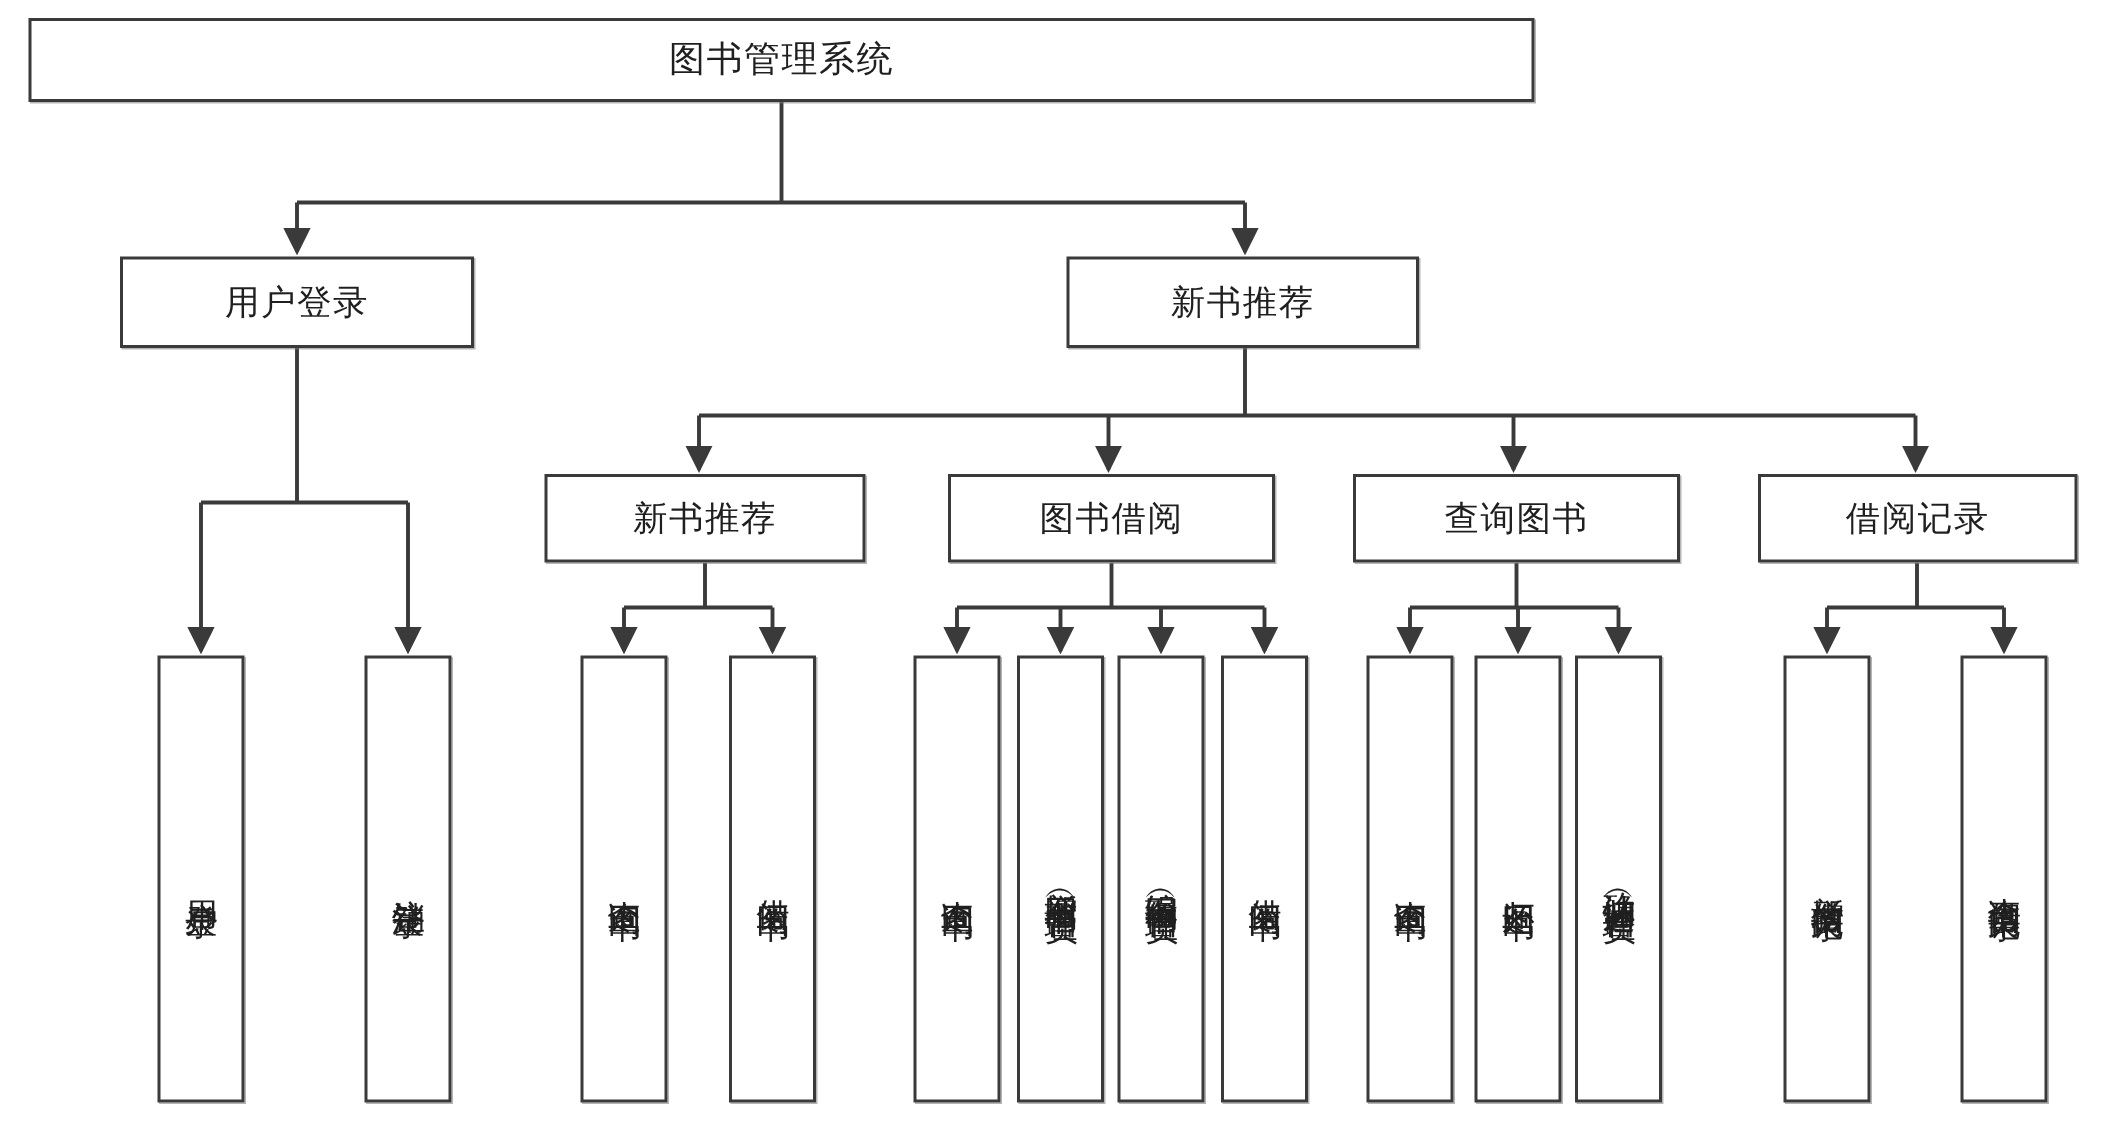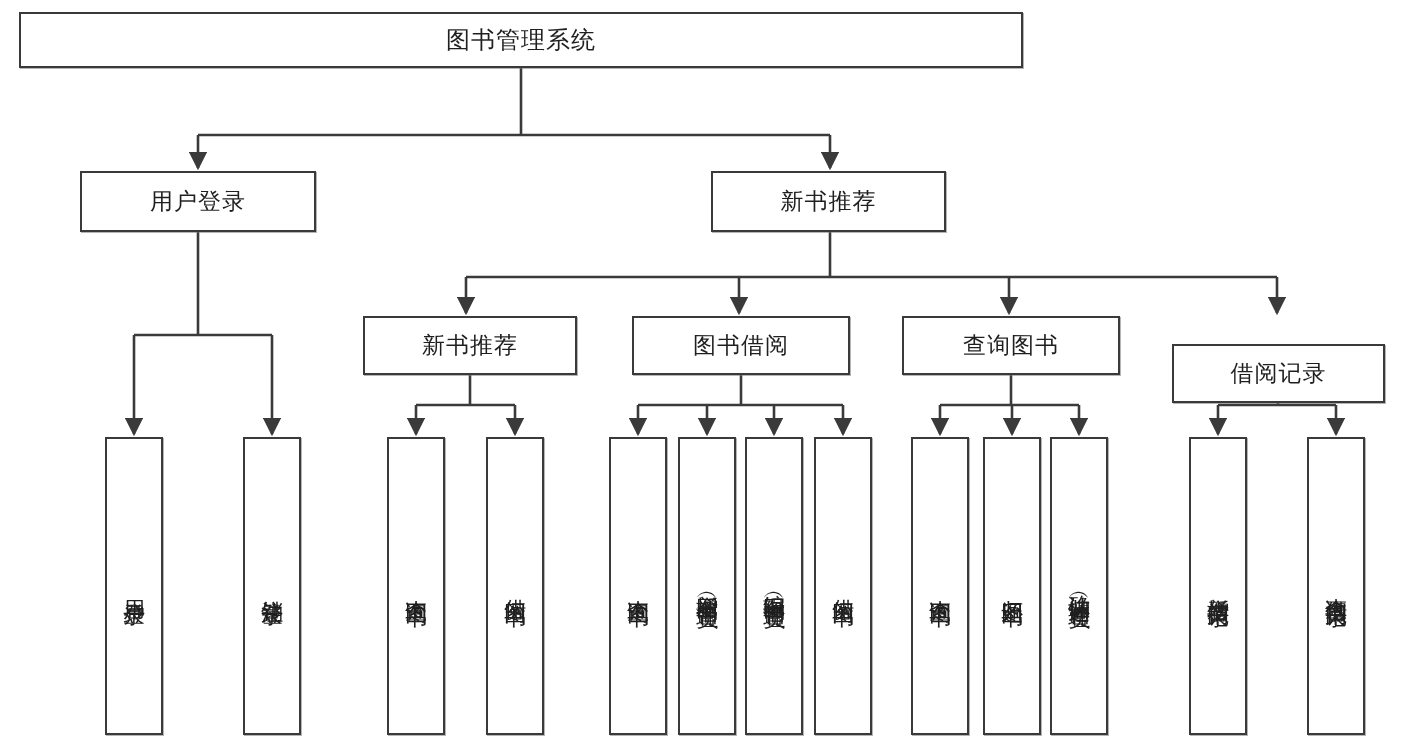--- a/index.html
+++ b/index.html
@@ -141,21 +141,21 @@
 
   <div class="node h" id="n-l3-0" style="left: 363px; top: 316px; width: 214px; height: 59px;">
       <span>新书推荐</span>
     </div>
   <div class="node h" id="n-l3-1" style="left: 632px; top: 316px; width: 218px; height: 59px;">
       <span>图书借阅</span>
     </div>
   <div class="node h" id="n-l3-2" style="left: 902px; top: 316px; width: 218px; height: 59px;">
       <span>查询图书</span>
     </div>
-  <div class="node h" id="n-l3-3" style="left: 1172px; top: 316px; width: 213px; height: 59px; margin-top: 28px;">
+  <div class="node h" id="n-l3-3" style="left: 1172px; top: 316px; width: 213px; height: 59px;">
       <span>借阅记录</span>
     </div>
 
   <div class="node v" id="n-lf-0" style="left: 105px; top: 437px; width: 58px; height: 298px;">
       <span class="vtext">用户登录</span>
     </div>
   <div class="node v" id="n-lf-1" style="left: 243px; top: 437px; width: 58px; height: 298px;">
       <span class="vtext">注销登录</span>
     </div>
   <div class="node v" id="n-lf-2" style="left: 387px; top: 437px; width: 58px; height: 298px;">

